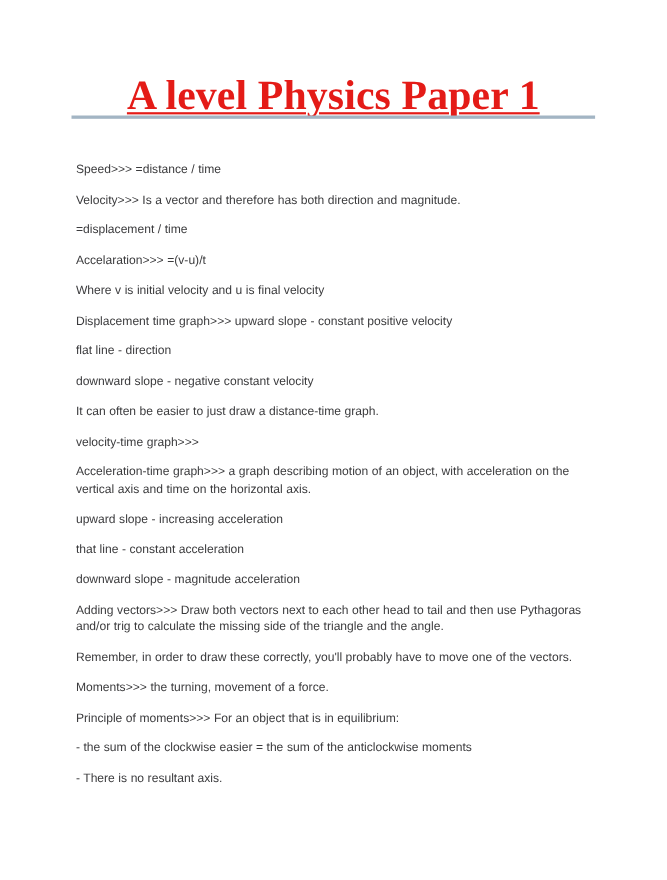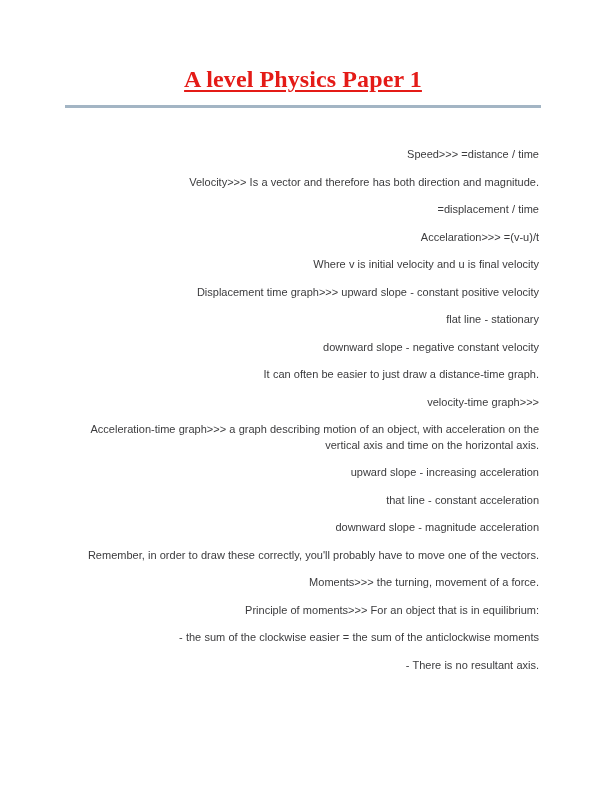--- a/index.html
+++ b/index.html
@@ -29,21 +29,21 @@
     position: absolute;
     left: 0;
     top: 66px;
     width: 606px;
     text-align: center;
   }
   .doc-title {
     display: inline-block;
     margin: 0;
     font-family: "Liberation Serif", serif;
-    font-size: 24px;
+    font-size: 38px;
     font-weight: bold;
     line-height: 1.12;
     color: #e41b17;
     text-decoration: underline;
     text-decoration-thickness: 2px;
     text-underline-offset: 3px;
     letter-spacing: 0.1px;
     white-space: nowrap;
   }
 
@@ -65,21 +65,21 @@
     top: 147px;
     width: 470px;
   }
 
   .para {
     margin: 0 0 12px 0;
     font-family: "Liberation Sans", sans-serif;
     font-size: 11px;
     line-height: 15.5px;
     color: #3b3b3d;
-    text-align: right;
+    text-align: left;
     word-spacing: 0.15px;
   }
   .para:last-child {
     margin-bottom: 0;
   }
 </style>
 </head>
 <body>
 
 <div class="page">
@@ -91,28 +91,29 @@
   <hr class="title-rule">
 
   <div class="body-col">
 
     <p class="para">Speed&gt;&gt;&gt; =distance / time</p>
     <p class="para">Velocity&gt;&gt;&gt; Is a vector and therefore has both direction and magnitude.</p>
     <p class="para">=displacement / time</p>
     <p class="para">Accelaration&gt;&gt;&gt; =(v-u)/t</p>
     <p class="para">Where v is initial velocity and u is final velocity</p>
     <p class="para">Displacement time graph&gt;&gt;&gt; upward slope - constant positive velocity</p>
-    <p class="para">flat line - stationary</p>
+    <p class="para">flat line - direction</p>
     <p class="para">downward slope - negative constant velocity</p>
     <p class="para">It can often be easier to just draw a distance-time graph.</p>
     <p class="para">velocity-time graph&gt;&gt;&gt;</p>
     <p class="para">Acceleration-time graph&gt;&gt;&gt; a graph describing motion of an object, with acceleration on the vertical axis and time on the horizontal axis.</p>
     <p class="para">upward slope - increasing acceleration</p>
     <p class="para">that line - constant acceleration</p>
     <p class="para">downward slope - magnitude acceleration</p>
+    <p class="para">Adding vectors&gt;&gt;&gt; Draw both vectors next to each other head to tail and then use Pythagoras and/or trig to calculate the missing side of the triangle and the angle.</p>
     <p class="para">Remember, in order to draw these correctly, you'll probably have to move one of the vectors.</p>
     <p class="para">Moments&gt;&gt;&gt; the turning, movement of a force.</p>
     <p class="para">Principle of moments&gt;&gt;&gt; For an object that is in equilibrium:</p>
     <p class="para">- the sum of the clockwise easier = the sum of the anticlockwise moments</p>
     <p class="para">- There is no resultant axis.</p>
 
   </div>
 
 </div>
 

